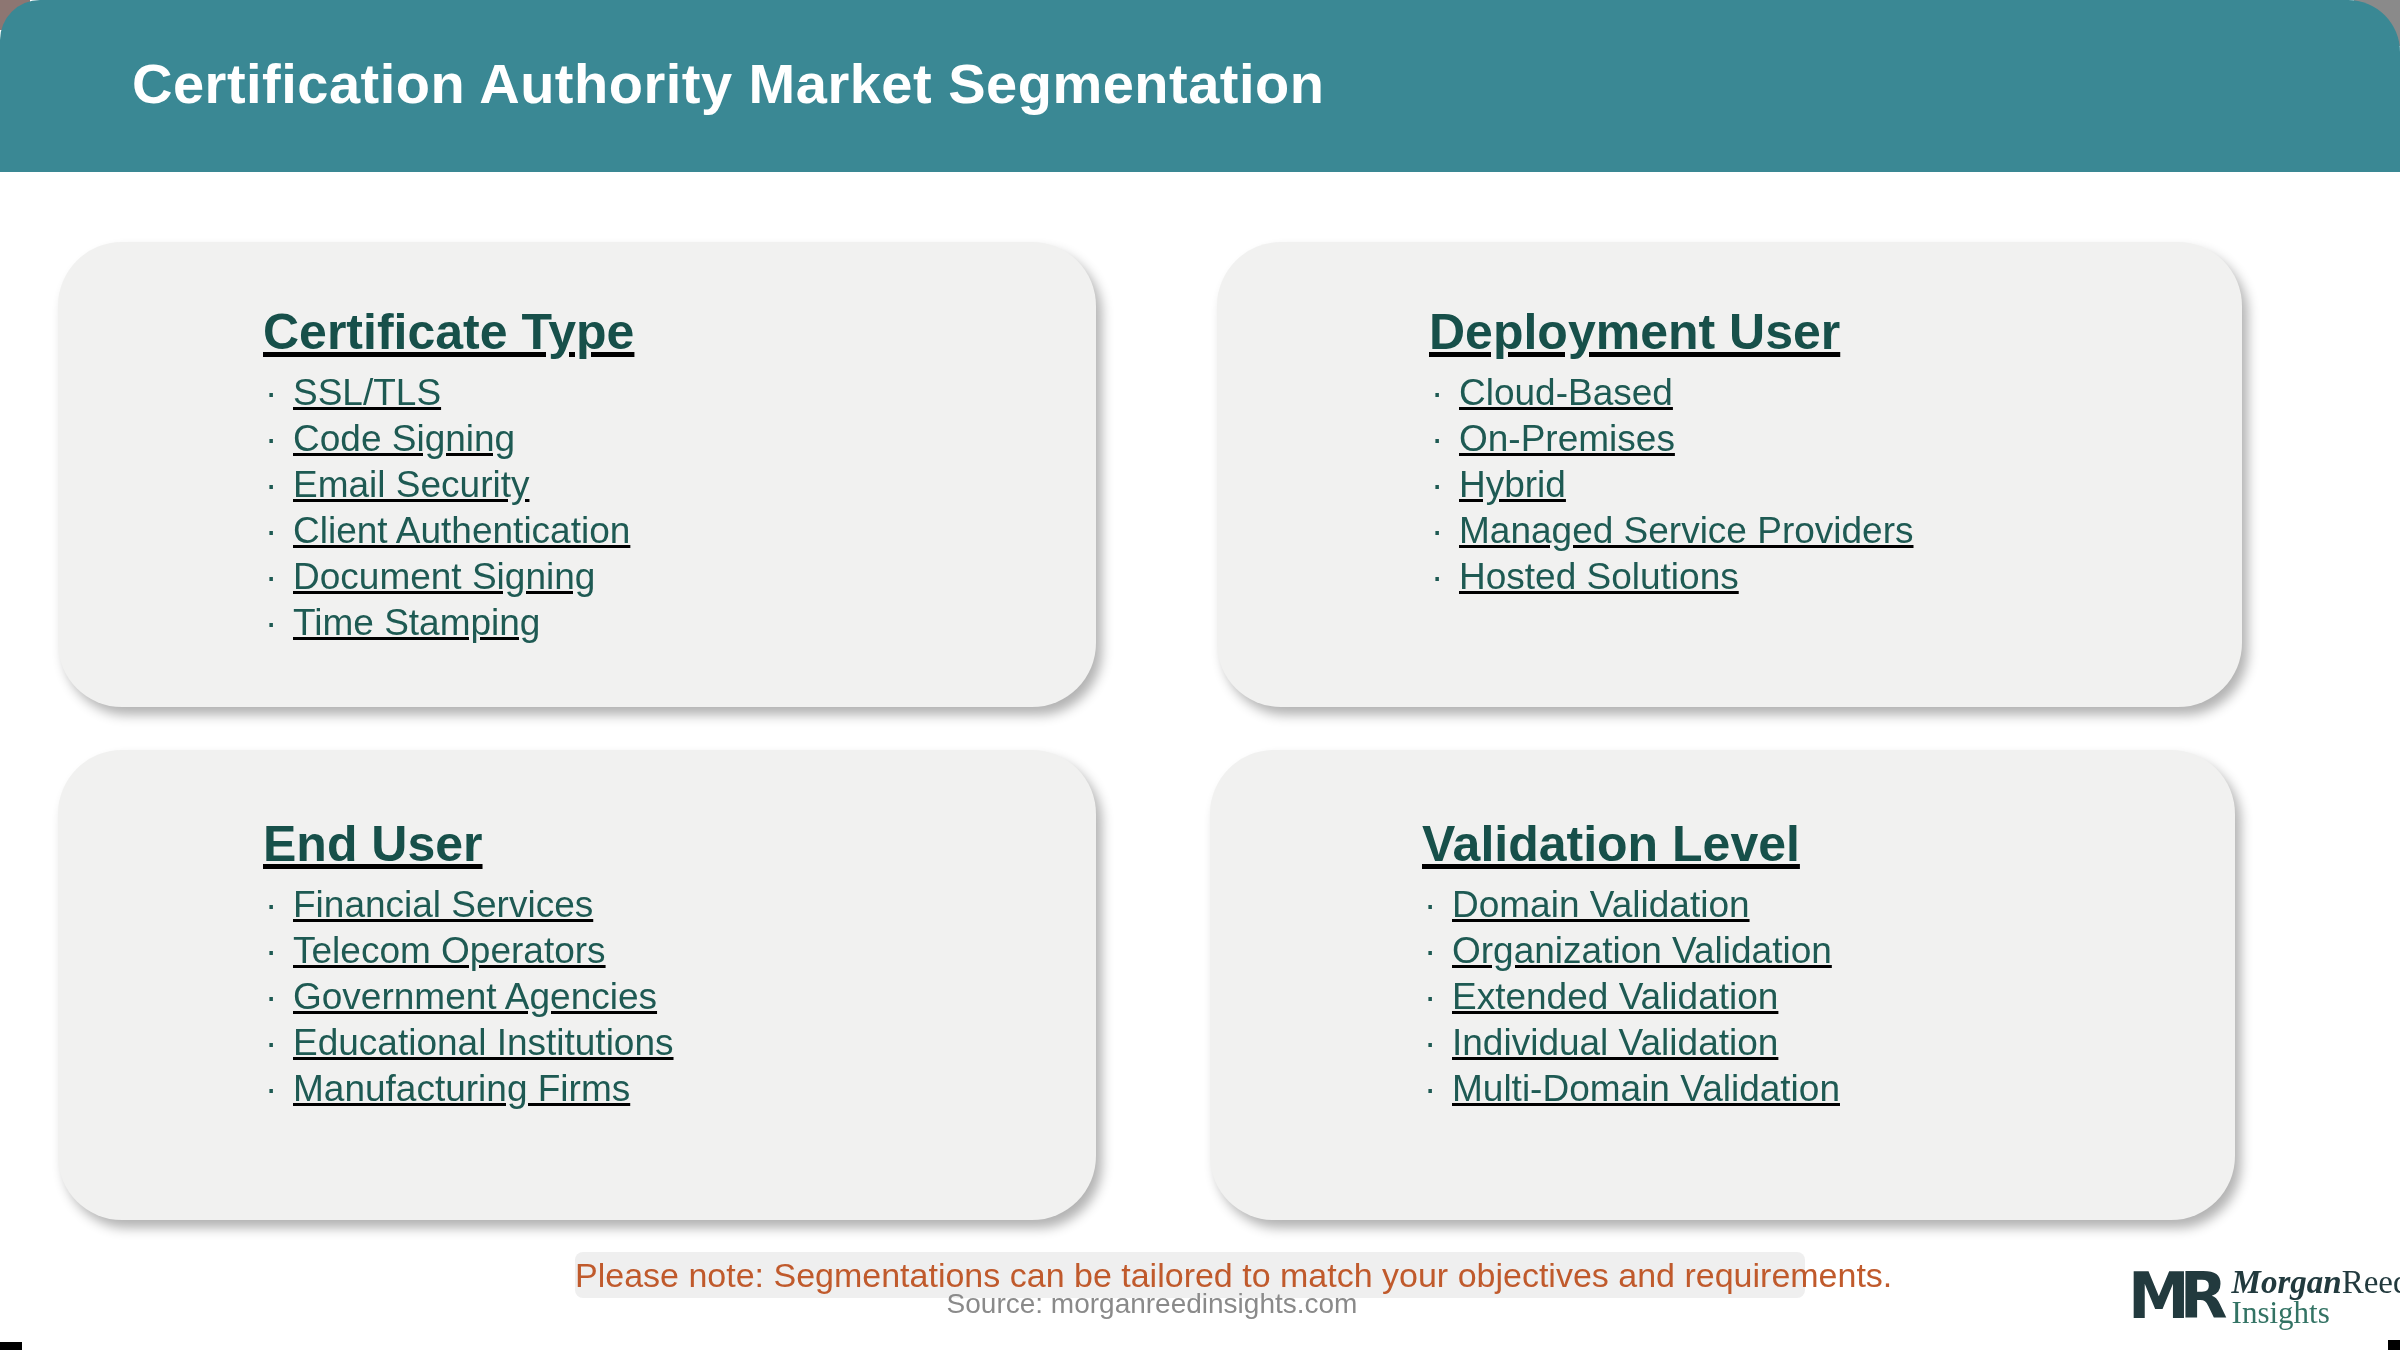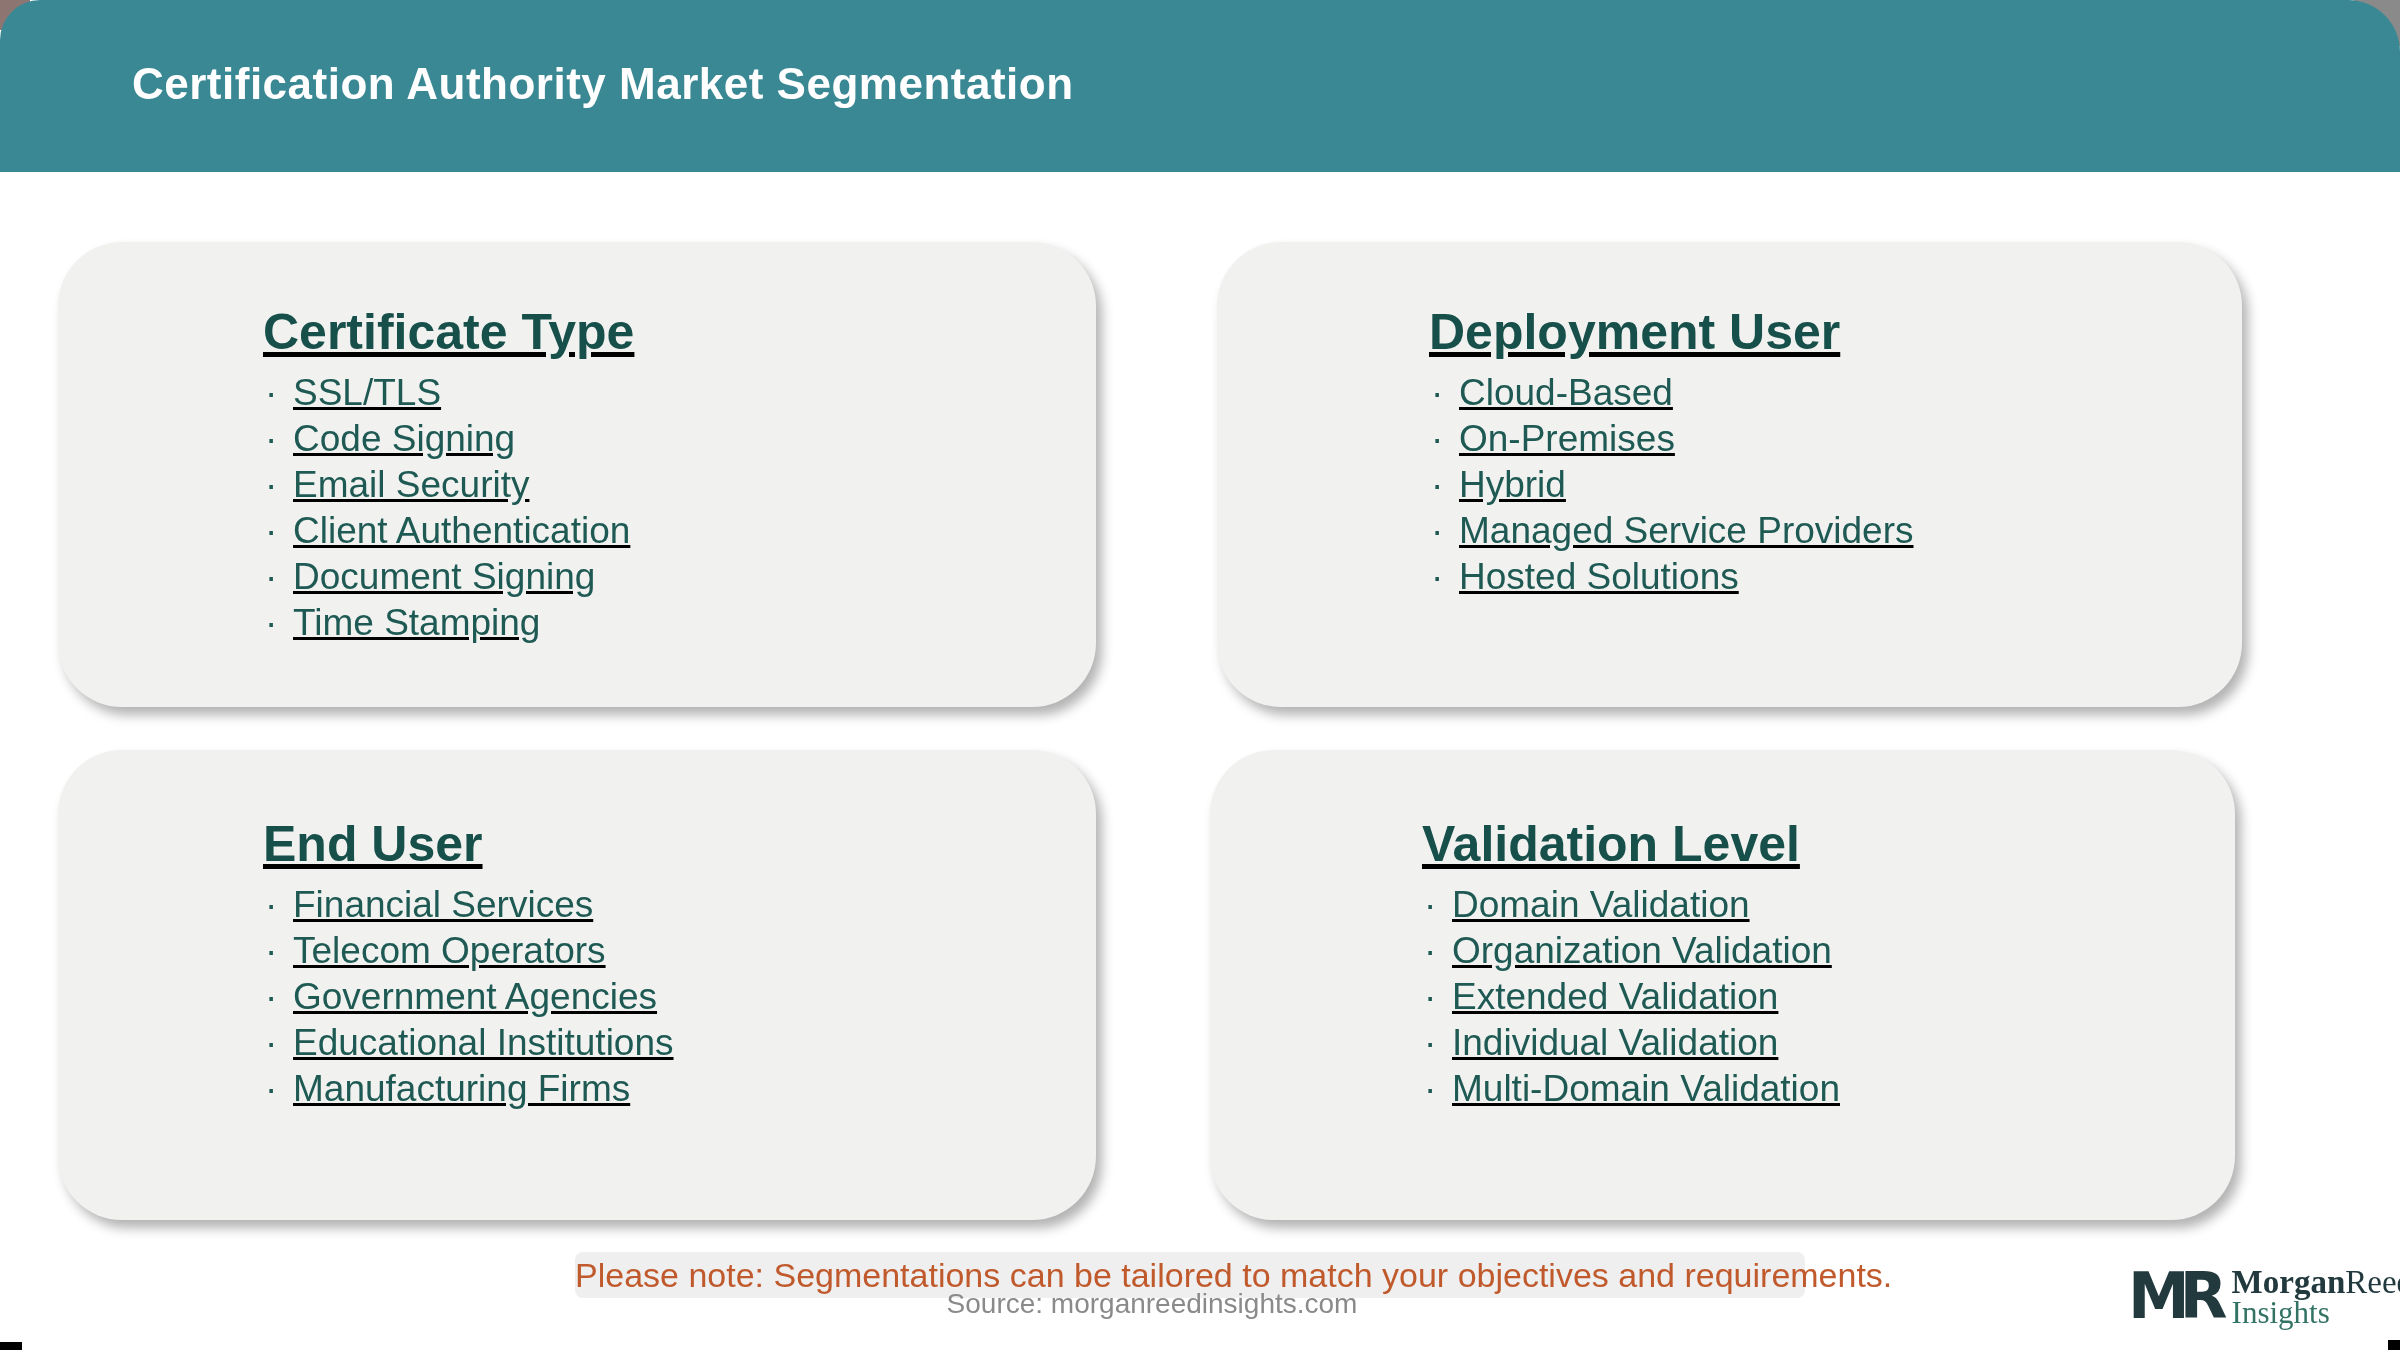--- a/index.html
+++ b/index.html
@@ -9,21 +9,21 @@
   }
   
   .corner-tl{position:absolute;left:0;top:0;width:30px;height:30px;background:#8d7672;}
   .corner-tr{position:absolute;right:0;top:0;width:46px;height:46px;background:#8a8a8a;}
   .header{
     position:absolute;left:0;top:0;width:2400px;height:172px;
     background:#3A8894;border-radius:40px 52px 0 0;
   }
   .header h1{
     position:absolute;left:132px;top:0;margin:0;height:172px;line-height:168px;
-    font-size:44px;font-weight:700;color:#ffffff;letter-spacing:0.5px;white-space:nowrap;
+    font-size:56px;font-weight:700;color:#ffffff;letter-spacing:0.5px;white-space:nowrap;
   }
   .card{
     position:absolute;background:#F1F1F0;border-radius:64px;
     box-shadow:6px 8px 12px rgba(0,0,0,0.30);
     box-sizing:border-box;
     text-decoration:underline;
   }
   .card-1{left:58px;top:242px;width:1038px;height:465px;padding:60px 40px 0 205px;}
   .card-2{left:1217px;top:242px;width:1025px;height:465px;padding:60px 40px 0 212px;}
   .card-3{left:58px;top:750px;width:1038px;height:470px;padding:64px 40px 0 205px;}
@@ -53,21 +53,21 @@
   .logo-monogram{
     font-family:"DejaVu Sans",sans-serif;font-weight:800;font-size:62px;
     color:#223A3E;letter-spacing:-0.16em;line-height:60px;padding-right:14px;
     transform:scaleY(1.02);
   }
   .logo-text{display:flex;flex-direction:column;justify-content:center;}
   .logo-name{
     font-family:"Liberation Serif",serif;font-size:33px;line-height:32px;
     color:#223A3E;white-space:nowrap;
   }
-  .logo-name .bold{font-weight:700;}
+  .logo-name .bold{font-weight:700;font-style:italic;}
   .logo-tagline{
     font-family:"Liberation Serif",serif;font-size:31px;line-height:30px;
     color:#337364;
   }
   .artifact{position:absolute;background:#000000;}
   .artifact-bl{left:0;top:1342px;width:22px;height:8px;}
   .artifact-br{left:2388px;top:1340px;width:12px;height:10px;}
 </style>
 </head>
 <body>

